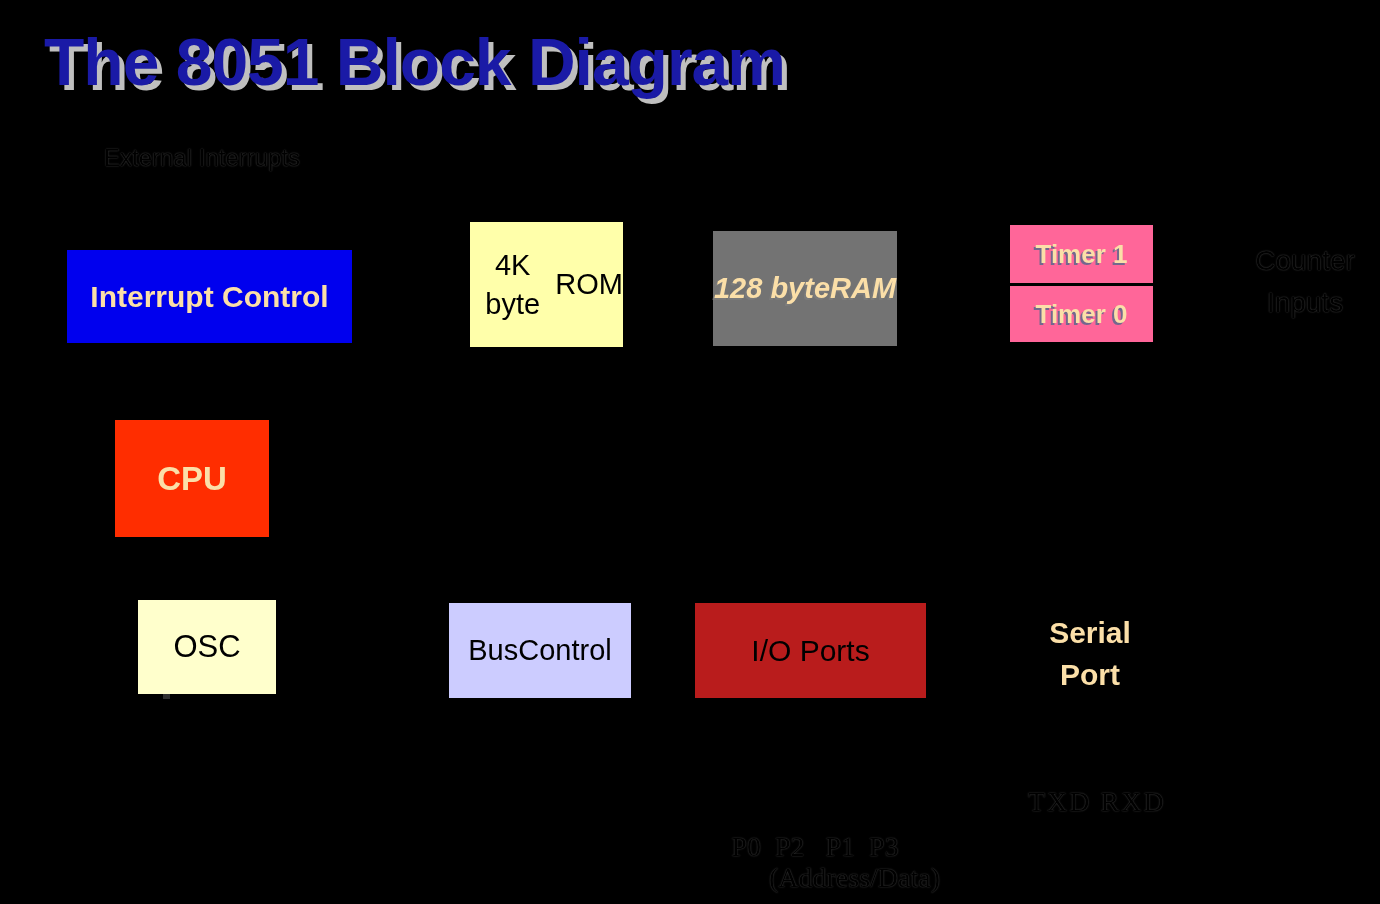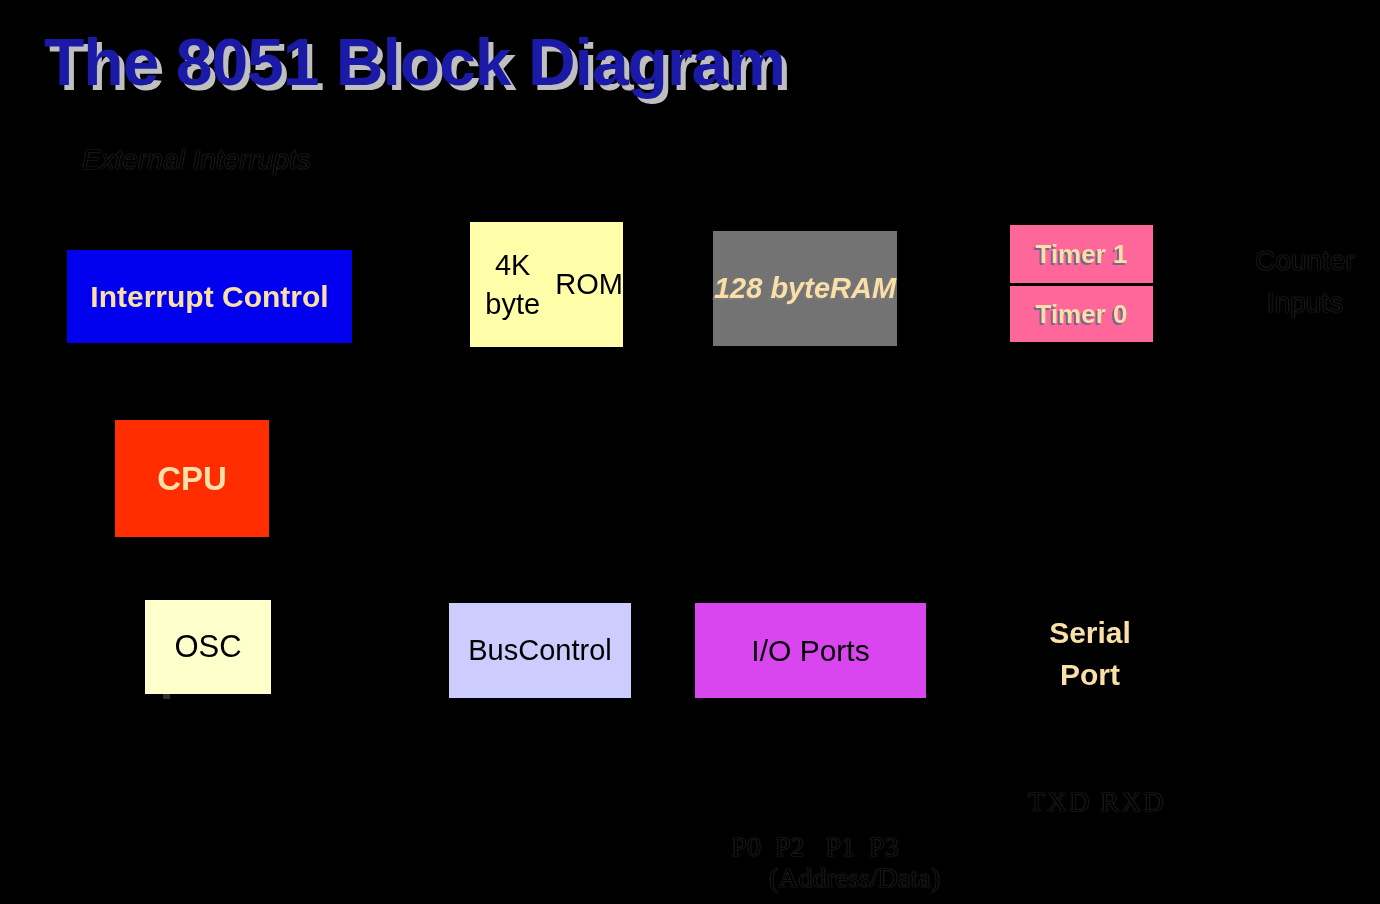--- a/index.html
+++ b/index.html
@@ -28,37 +28,37 @@
   .block .ln{display:block;}
   
   .ghost{
     position:absolute;
     color:#000000;
     text-shadow:0 0 2px rgba(95,95,95,0.5), 0 0 1px rgba(130,130,130,0.4);
   }
   .ghost.sans{font-family:"Liberation Sans", sans-serif;}
   .ghost.serif{font-family:"Liberation Serif", serif;}
 
-  #ext-interrupts{left:82px;top:144px;font-size:28px;font-style:italic;}
+  #ext-interrupts{left:104px;top:144px;font-size:24px;}
   #counter-inputs{left:1225px;top:240px;width:160px;font-size:28px;line-height:42px;text-align:center;}
   #txd-rxd{left:1028px;top:786px;font-size:28px;letter-spacing:2px;white-space:pre;}
   #port-pins{left:665px;top:831px;width:300px;font-size:28px;text-align:center;white-space:pre;}
   #address-data{left:640px;top:862px;width:300px;font-size:28px;text-align:right;}
 
   
   #interrupt-control{left:67px;top:250px;width:285px;height:93px;font-size:30px;font-weight:700;}
   #rom{left:470px;top:222px;width:153px;height:125px;font-size:29px;line-height:39px;}
   #ram{left:713px;top:231px;width:184px;height:115px;font-size:29px;line-height:39px;font-weight:700;
        text-shadow:-2px 2px 0 rgba(125,125,125,0.75);}
   #timer1{left:1010px;top:225px;width:143px;height:58px;font-size:26px;font-weight:700;
        text-shadow:-2px 2px 0 rgba(90,105,140,0.85);}
   #timer0{left:1010px;top:286px;width:143px;height:56px;font-size:26px;font-weight:700;
        text-shadow:-2px 2px 0 rgba(90,105,140,0.85);}
   #cpu{left:115px;top:420px;width:154px;height:117px;font-size:33px;font-weight:700;}
-  #osc{left:138px;top:600px;width:126px;height:94px;font-size:31px;margin-left:7px;}
+  #osc{left:138px;top:600px;width:138px;height:94px;font-size:31px;}
   #bus-control{left:449px;top:603px;width:182px;height:95px;font-size:29px;line-height:39px;text-align:center;}
   #io-ports{left:695px;top:603px;width:231px;height:95px;font-size:30px;}
   #serial-port{
     position:absolute;left:1015px;top:612px;width:150px;
     font-size:30px;font-weight:700;line-height:42px;text-align:center;
   }
   
   #osc-tick{position:absolute;left:163px;top:694px;width:7px;height:5px;background:#2F2F2F;}
 </style>
 </head>
@@ -104,21 +104,21 @@
   <div id="osc" class="block" style="background-color: rgb(255, 255, 204); color: rgb(0, 0, 0);">
     <span class="ln">OSC</span>
   </div>
   <div id="osc-tick"></div>
 
   <div id="bus-control" class="block" style="background-color: rgb(204, 204, 255); color: rgb(0, 0, 0);">
     <span class="ln">Bus</span>
     <span class="ln">Control</span>
   </div>
 
-  <div id="io-ports" class="block" style="background-color: #d946ef; color: rgb(0, 0, 0);">
+  <div id="io-ports" class="block" style="background-color: #b91c1c; color: rgb(0, 0, 0);">
     <span class="ln">I/O Ports</span>
   </div>
 
   <div id="serial-port" style="color: rgb(251, 223, 168);">
     <div>Serial</div>
     <div>Port</div>
   </div>
 
   <div id="txd-rxd" class="ghost serif">TXD RXD</div>
 

